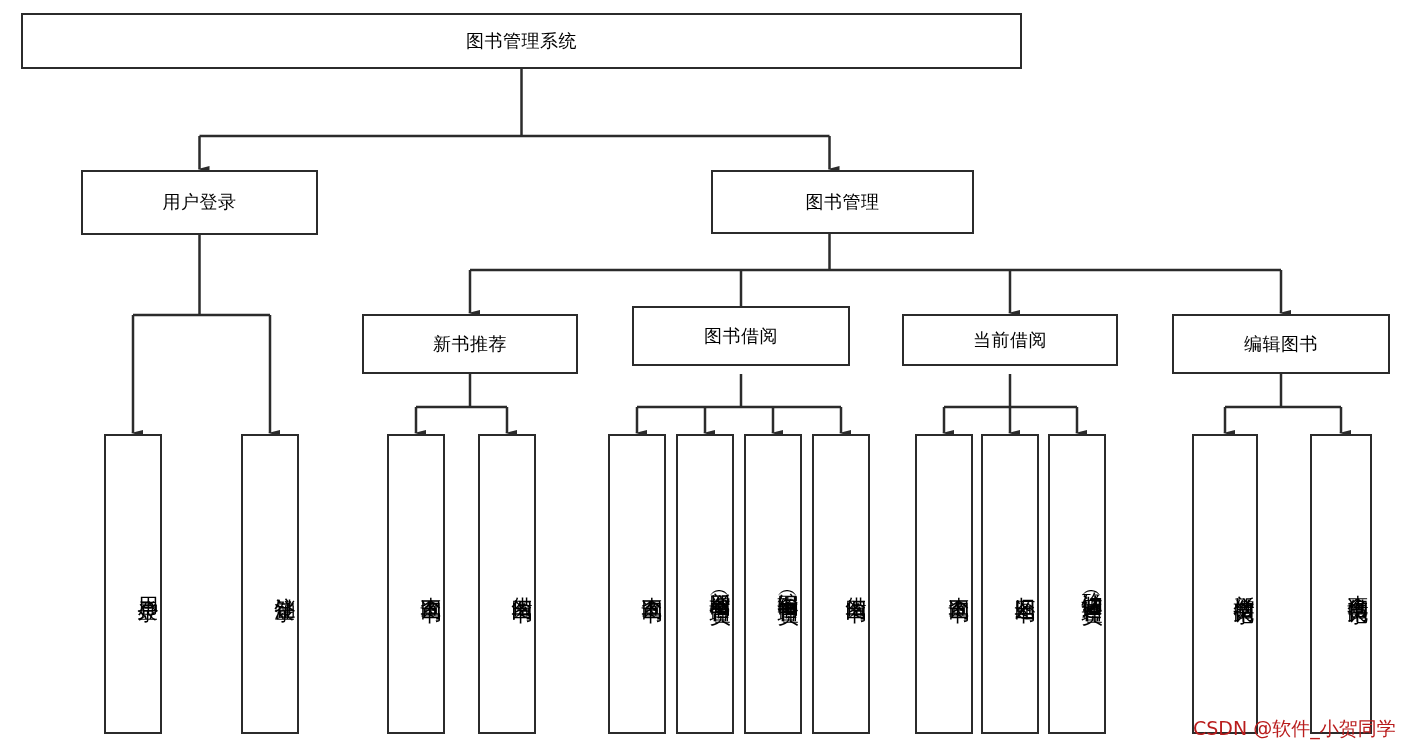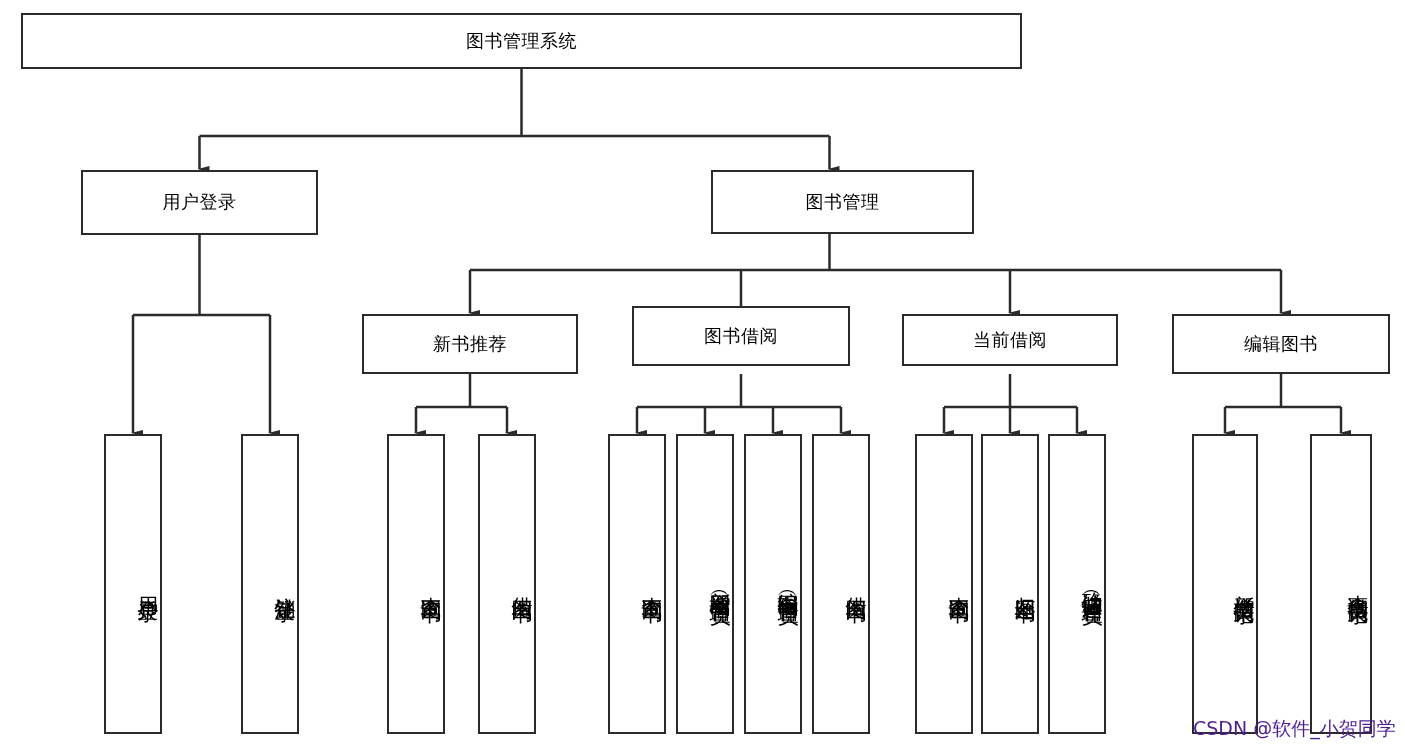--- a/index.html
+++ b/index.html
@@ -53,21 +53,21 @@
     position: absolute;
     left: 0;
     top: 0;
     width: 1405px;
     height: 747px;
     pointer-events: none;
   }
   .watermark {
     position: absolute;
     font-size: 19px;
-    color: #4c1d95;
+    color: #b91c1c;
     white-space: nowrap;
     font-family: "DejaVu Sans", "Liberation Sans", sans-serif;
   }
 </style>
 </head>
 <body>
 
 <div id="canvas">
   <svg id="edges" viewBox="0 0 1405 747" width="1405" height="747" xmlns="http://www.w3.org/2000/svg">
     <defs>

